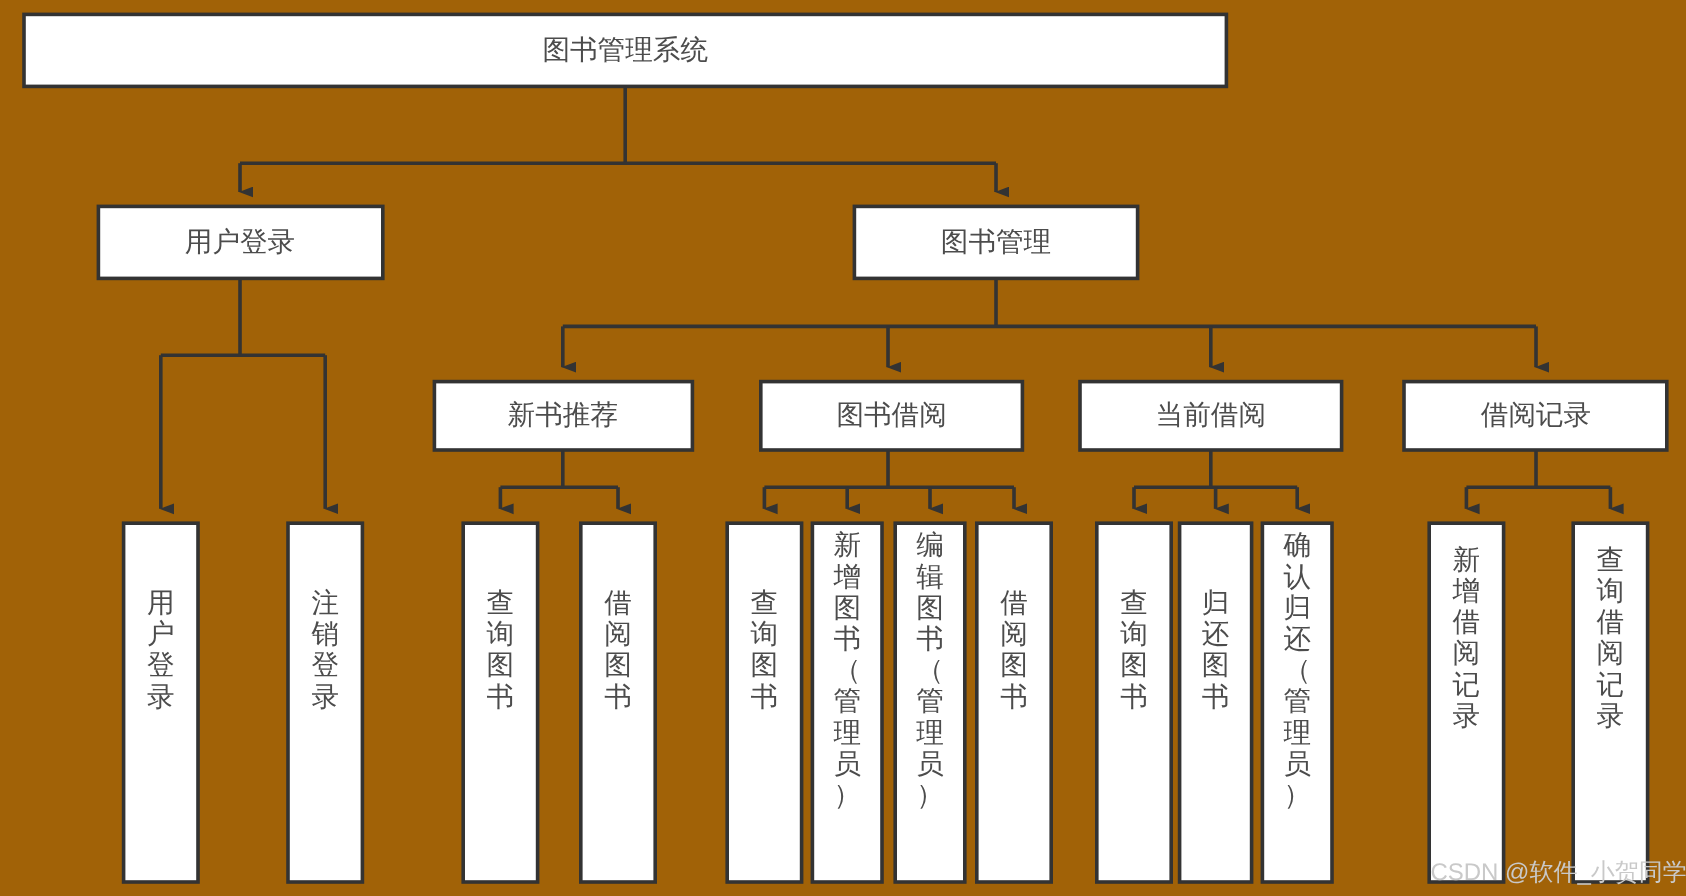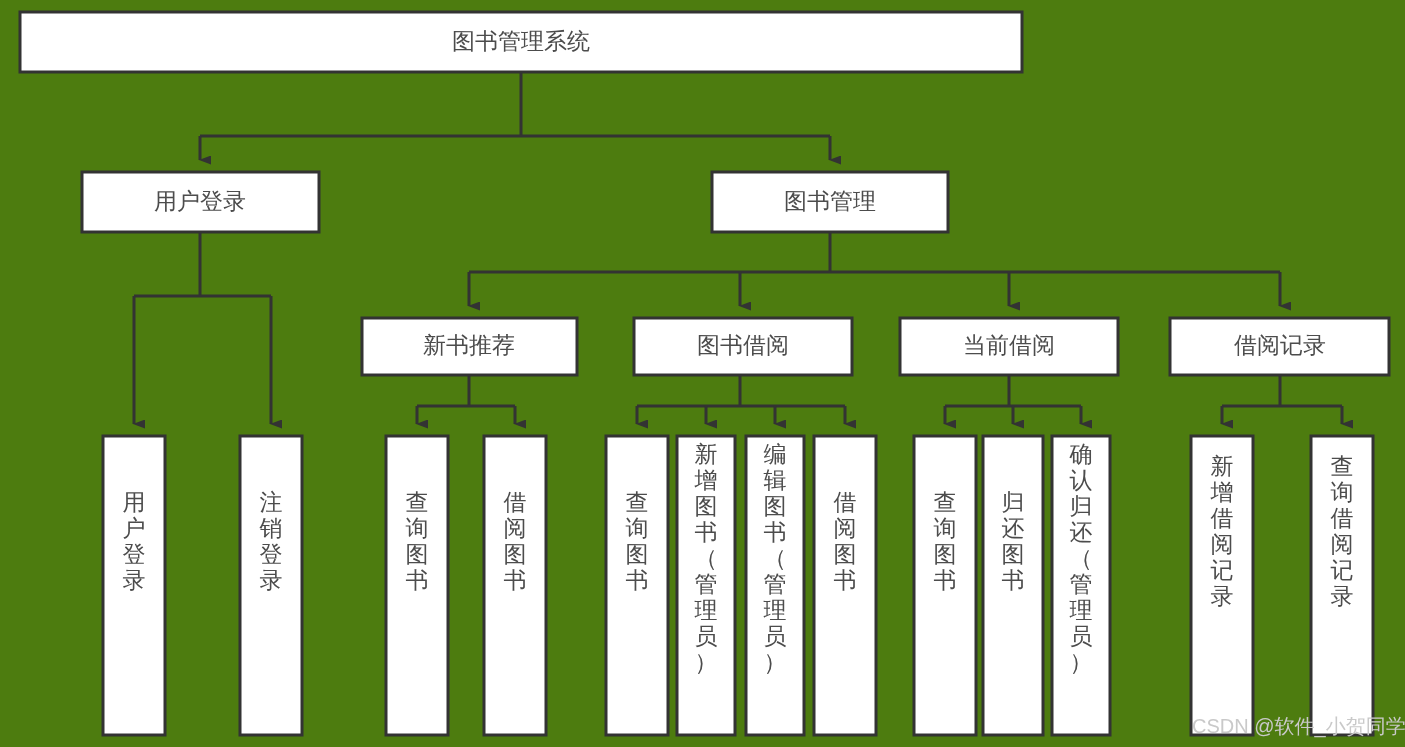--- a/index.html
+++ b/index.html
@@ -8,21 +8,21 @@
     padding: 0;
     background: #ffffff;
   }
   body {
     font-family: "Liberation Sans", "DejaVu Sans", sans-serif;
   }
   #diagram-root {
     position: relative;
     width: 1405px;
     height: 747px;
-    background: #4d7c0f;
+    background: #a16207;
     overflow: hidden;
   }
   svg.diagram-canvas {
     position: absolute;
     left: 0;
     top: 0;
     width: 1405px;
     height: 747px;
     display: block;
   }

